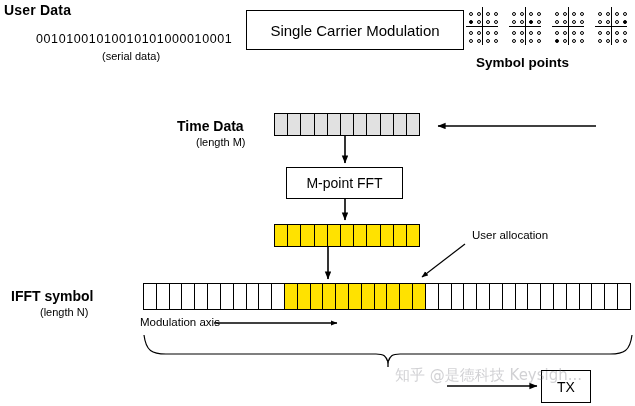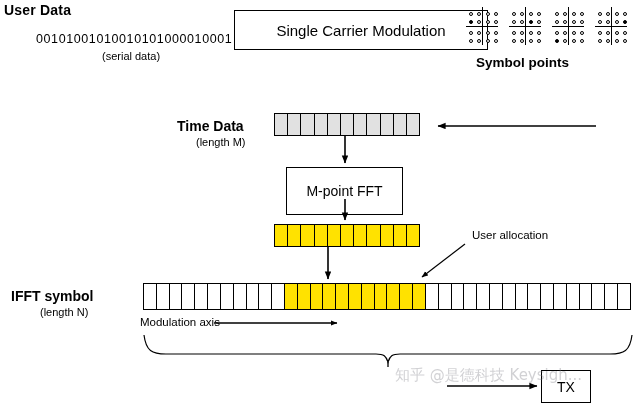--- a/index.html
+++ b/index.html
@@ -44,21 +44,21 @@
 <body>
 
 <div id="stage">
 
   <div class="lbl t-userdata" style="left:4px;top:2px;">User Data</div>
 
   <div class="lbl t-bits" style="left:36px;top:32px;">00101001010010101000010001</div>
 
   <div class="lbl t-sub" style="left:102px;top:50px;">(serial data)</div>
 
-  <div class="box t-boxlg" style="left:234px;top:10px;width:254px;height:40px;">
+  <div class="box t-boxlg" style="left:246px;top:10px;width:218px;height:40px;">
     <span>Single Carrier Modulation</span>
   </div>
 
   <div class="const" id="c0" style="left:466px;top:7px;">
       <div class="vax"></div>
       <div class="hax"></div>
       <div class="pt" style="left: 3px; top: 5px;"></div>
       <div class="pt" style="left: 11px; top: 5px;"></div>
       <div class="pt" style="left: 20px; top: 5px;"></div>
       <div class="pt" style="left: 28px; top: 5px;"></div>
@@ -148,21 +148,21 @@
       <div class="cell" style="flex: 1 1 0px; background: rgb(225, 225, 225);"></div>
       <div class="cell" style="flex: 1 1 0px; background: rgb(225, 225, 225);"></div>
       <div class="cell" style="flex: 1 1 0px; background: rgb(225, 225, 225);"></div>
       <div class="cell" style="flex: 1 1 0px; background: rgb(225, 225, 225);"></div>
       <div class="cell" style="flex: 1 1 0px; background: rgb(225, 225, 225);"></div>
       <div class="cell" style="flex: 1 1 0px; background: rgb(225, 225, 225);"></div>
       <div class="cell" style="flex: 1 1 0px; background: rgb(225, 225, 225);"></div>
       <div class="cell" style="flex: 1 1 0px; background: rgb(225, 225, 225);"></div>
     </div>
 
-  <div class="box t-box" style="left:286px;top:167px;width:117px;height:48px;">
+  <div class="box t-box" style="left:286px;top:167px;width:117px;height:32px;">
     <span>M-point FFT</span>
   </div>
 
 
   <div class="strip" id="strip-freq" style="left:274px;top:224px;width:146px;height:23px;">
       <div class="cell" style="flex: 1 1 0px; background: rgb(255, 226, 0);"></div>
       <div class="cell" style="flex: 1 1 0px; background: rgb(255, 226, 0);"></div>
       <div class="cell" style="flex: 1 1 0px; background: rgb(255, 226, 0);"></div>
       <div class="cell" style="flex: 1 1 0px; background: rgb(255, 226, 0);"></div>
       <div class="cell" style="flex: 1 1 0px; background: rgb(255, 226, 0);"></div>

